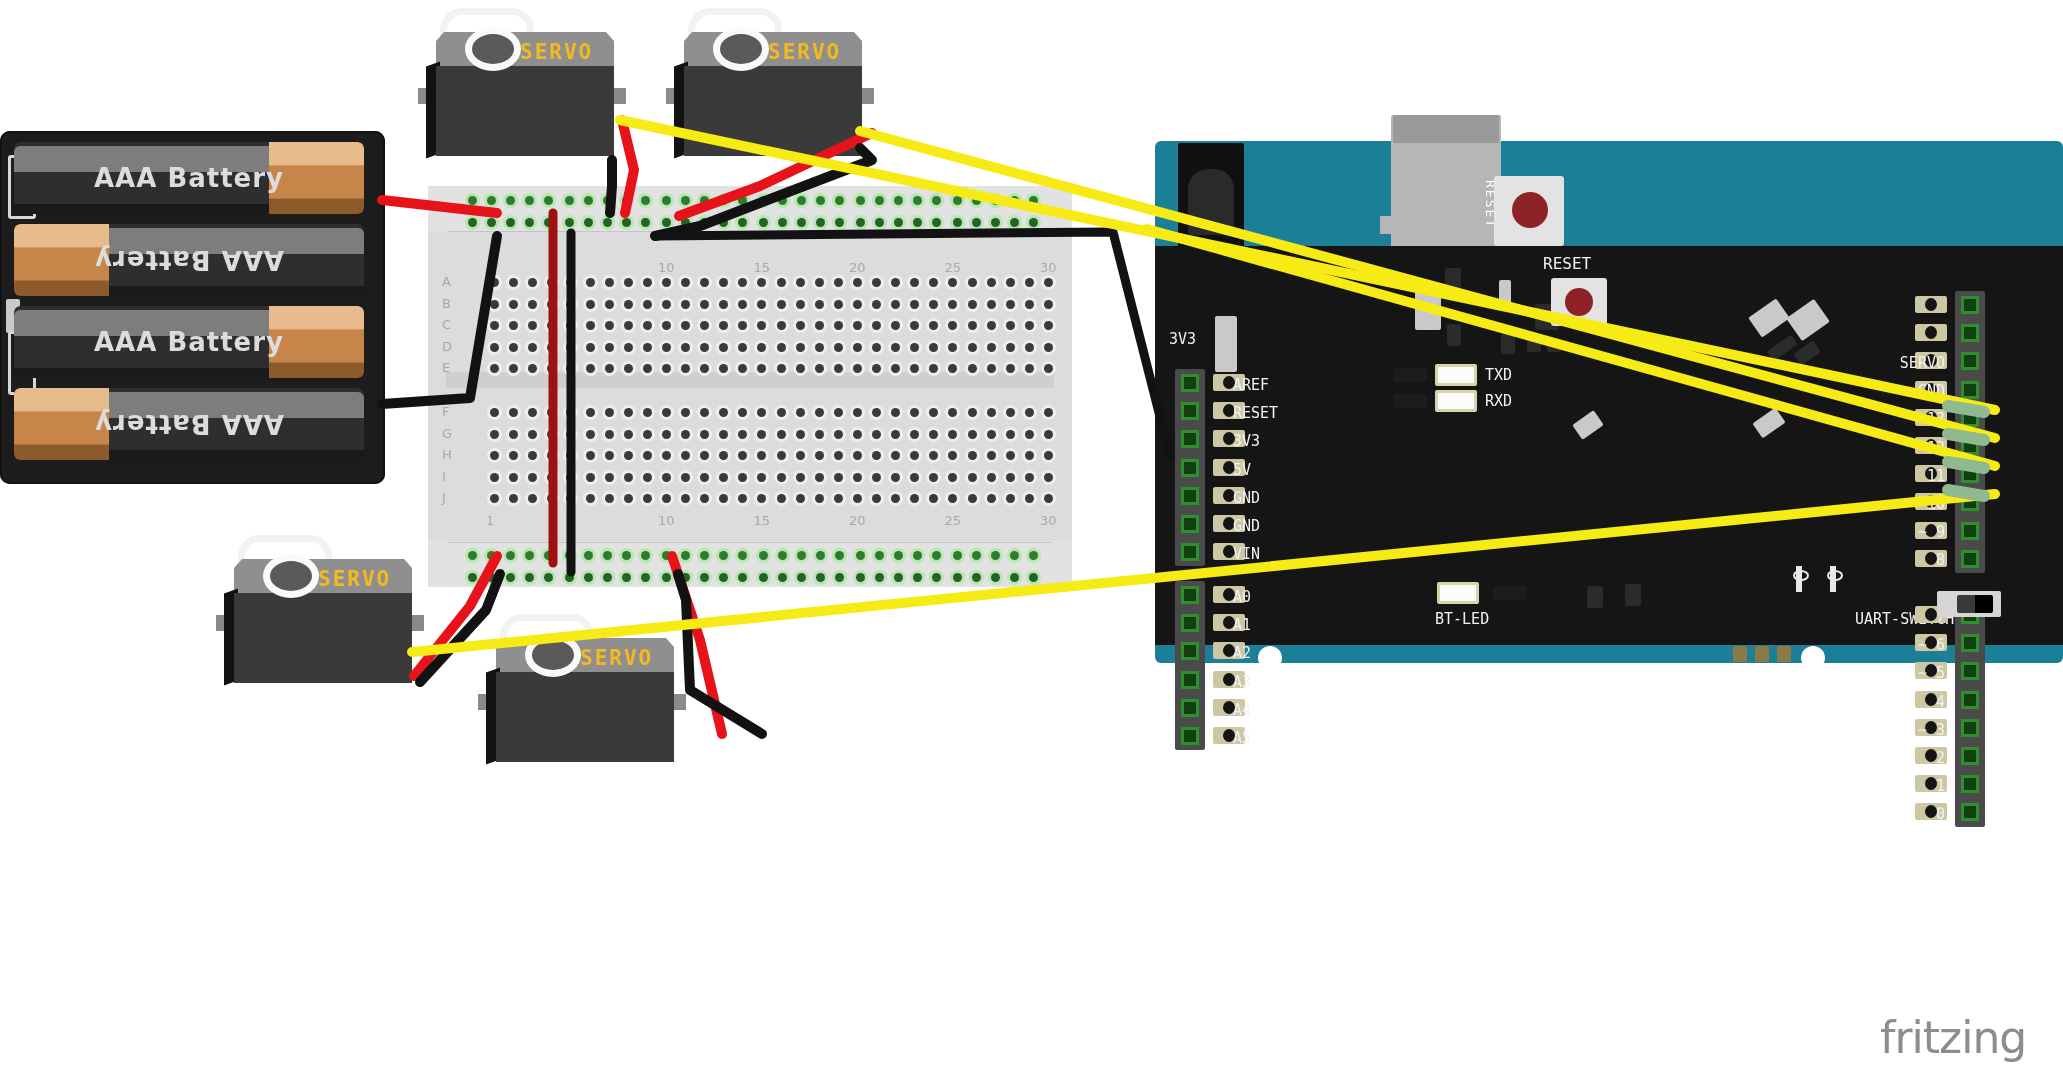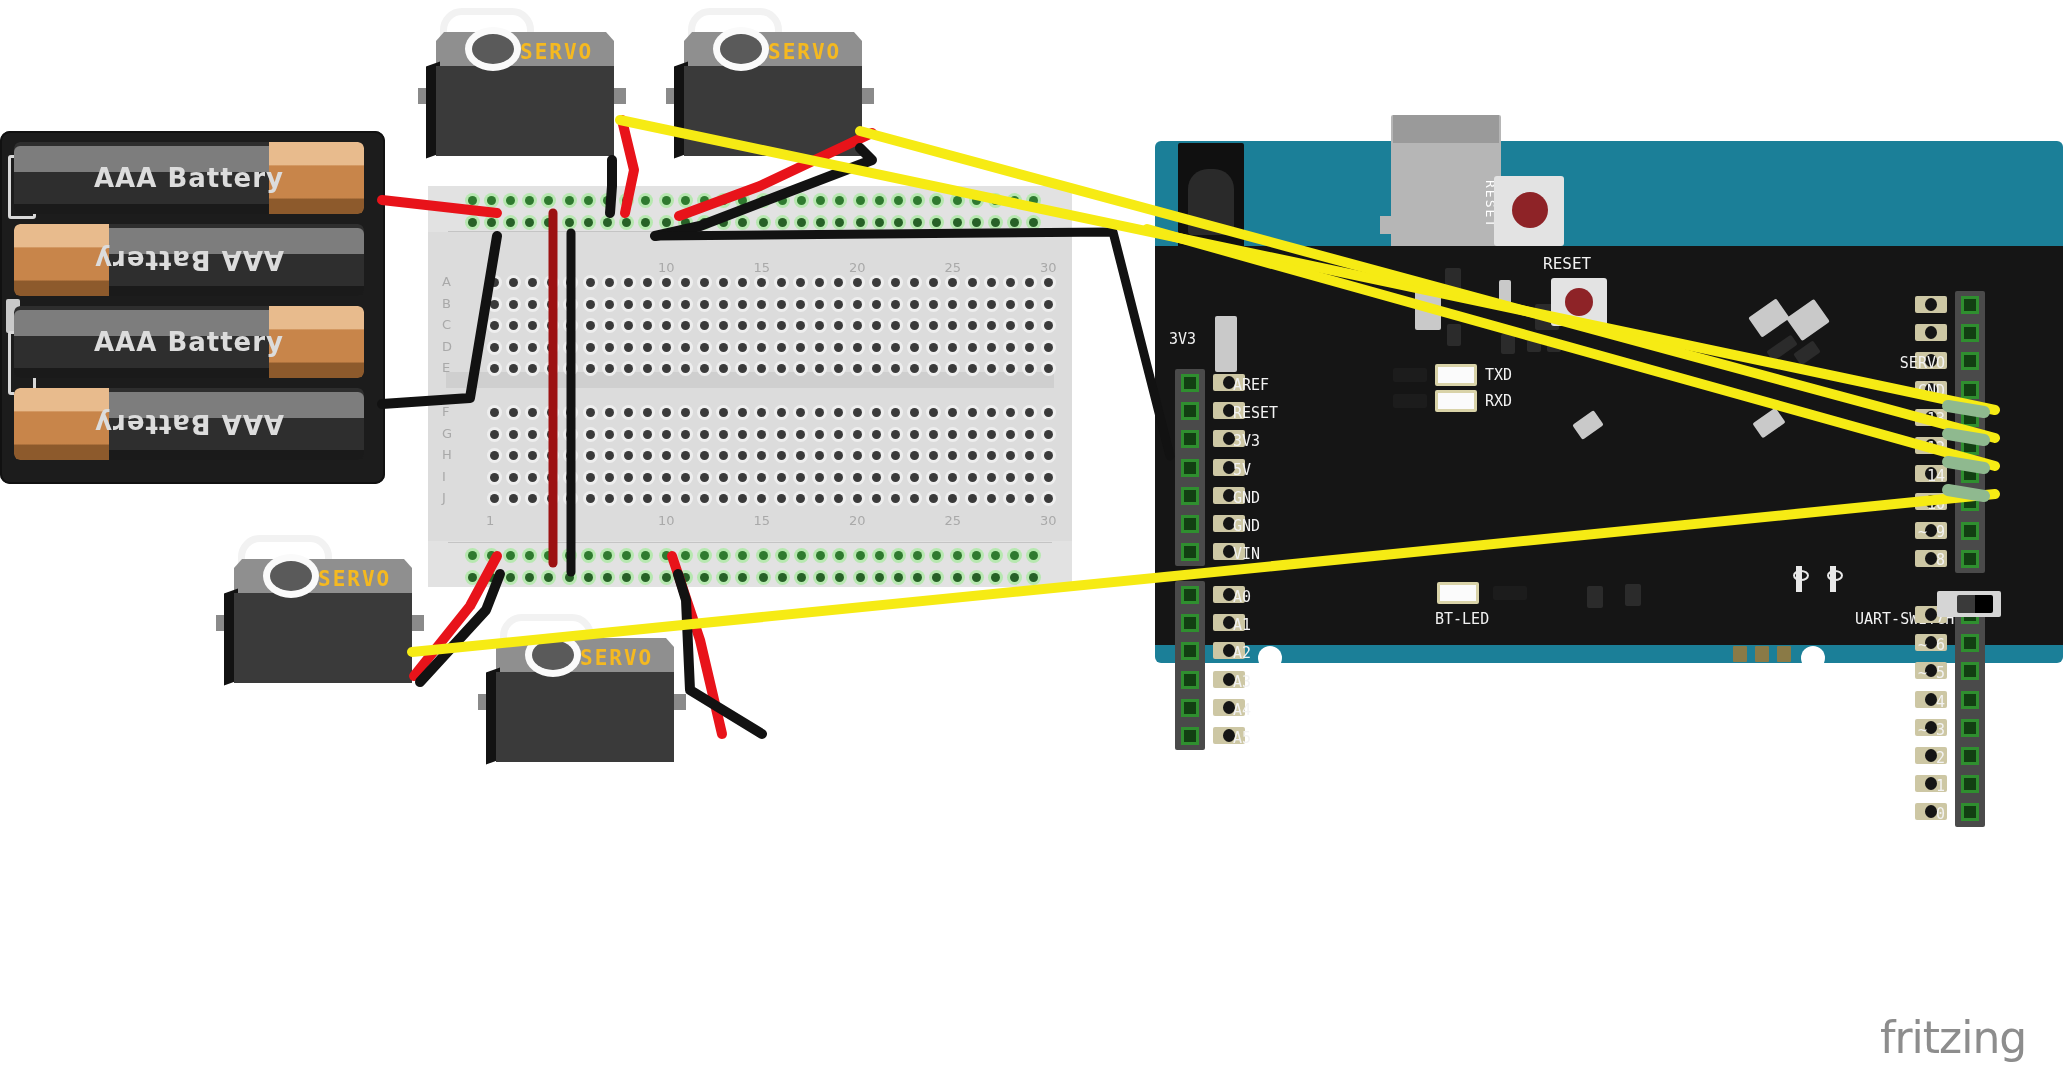--- a/index.html
+++ b/index.html
@@ -764,21 +764,21 @@
         <div class="hpin" style="left: 806px; top: 247.4px;"></div>
         <div class="hpad" style="left: 760px; top: 247.4px;"></div>
         <div class="hpin" style="left: 806px; top: 275.6px;"></div>
         <div class="hpad" style="left: 760px; top: 275.6px;"></div>
         <div class="hpin" style="left: 806px; top: 303.8px;"></div>
         <div class="hpad" style="left: 760px; top: 303.8px;"></div>
         <div class="pinlbl" style="top: 108px; left: 640px; width: 150px; text-align: right;">SERVO</div>
         <div class="pinlbl" style="top: 136.2px; left: 640px; width: 150px; text-align: right;">GND</div>
         <div class="pinlbl" style="top: 164.4px; left: 640px; width: 150px; text-align: right;">13</div>
         <div class="pinlbl" style="top: 192.6px; left: 640px; width: 150px; text-align: right;">12</div>
-        <div class="pinlbl" style="top: 220.8px; left: 640px; width: 150px; text-align: right;">14</div>
+        <div class="pinlbl" style="top: 220.8px; left: 640px; width: 150px; text-align: right;">11</div>
         <div class="pinlbl" style="top: 249px; left: 640px; width: 150px; text-align: right;">~ 10</div>
         <div class="pinlbl" style="top: 277.2px; left: 640px; width: 150px; text-align: right;">~ 9</div>
         <div class="pinlbl" style="top: 305.4px; left: 640px; width: 150px; text-align: right;">8</div>
         <div class="hdr" style="left: 800px; top: 355px; width: 30px; height: 225.6px;"></div>
         <div class="hpin" style="left: 806px; top: 360px;"></div>
         <div class="hpad" style="left: 760px; top: 360px;"></div>
         <div class="hpin" style="left: 806px; top: 388.2px;"></div>
         <div class="hpad" style="left: 760px; top: 388.2px;"></div>
         <div class="hpin" style="left: 806px; top: 416.4px;"></div>
         <div class="hpad" style="left: 760px; top: 416.4px;"></div>

